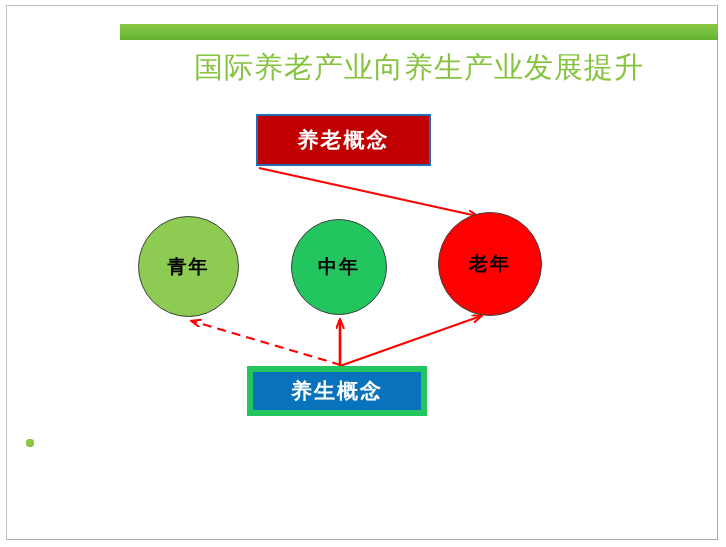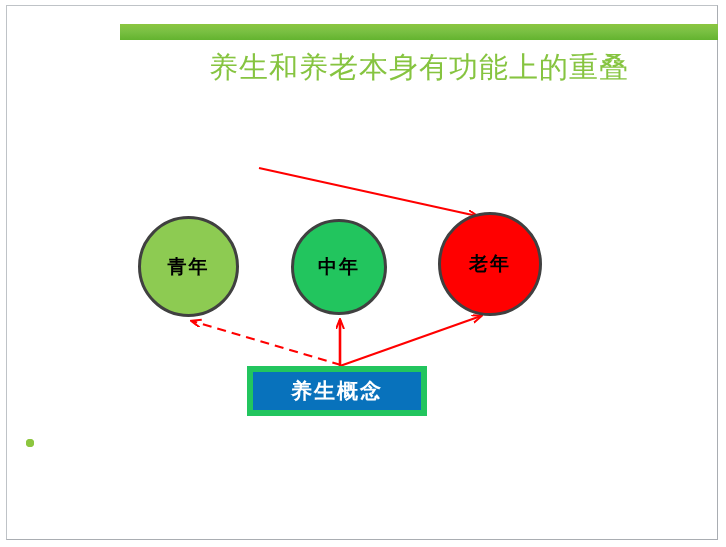--- a/index.html
+++ b/index.html
@@ -83,21 +83,21 @@
   .circle {
     position: absolute;
     border-radius: 50%;
     box-sizing: border-box;
     display: flex;
     align-items: center;
     justify-content: center;
     font-weight: bold;
     font-size: 19px;
     letter-spacing: 2px;
-    border: 3px solid #404040;
+    border: 1px solid #404040;
     color: #000000;
   }
   .circle-youth {
     left: 138px;
     top: 216px;
     width: 101px;
     height: 101px;
     background: #8DCB52;
   }
   .circle-middle {
@@ -149,38 +149,41 @@
   }
 </style>
 </head>
 <body>
 
 <div id="slide">
 
   <div class="slide-frame"></div>
 
   <div class="title-bar"></div>
-  <div class="title-text">养生和养老本身有功能上的重叠</div>
+  <div class="title-text">国际养老产业向养生产业发展提升</div>
 
   <svg class="arrows" viewBox="0 0 726 547" xmlns="http://www.w3.org/2000/svg">
     <defs>
       <marker id="ah" markerWidth="11" markerHeight="11" refX="9" refY="4" orient="auto" markerUnits="userSpaceOnUse">
         <path d="M0,0 L10,4 L0,8" fill="none" stroke="#FF0000" stroke-width="2"></path>
       </marker>
     </defs>
 
     <line x1="259" y1="168" x2="477" y2="216" stroke="#FF0000" stroke-width="2.2" marker-end="url(#ah)"></line>
 
     <line x1="340" y1="366" x2="340" y2="320" stroke="#FF0000" stroke-width="2.6" marker-end="url(#ah)"></line>
 
     <line x1="340" y1="366" x2="481" y2="316" stroke="#FF0000" stroke-width="2.2" marker-end="url(#ah)"></line>
 
     <line x1="341" y1="365" x2="192" y2="321" stroke="#FF0000" stroke-width="2.2" stroke-dasharray="9 6" marker-end="url(#ah)"></line>
   </svg>
 
+  <div class="box box-aged">
+    <span>养老概念</span>
+  </div>
 
   <div class="box box-health">
     <span>养生概念</span>
   </div>
 
   <div class="circle circle-youth">
     <span>青年</span>
   </div>
 
   <div class="circle circle-middle">

